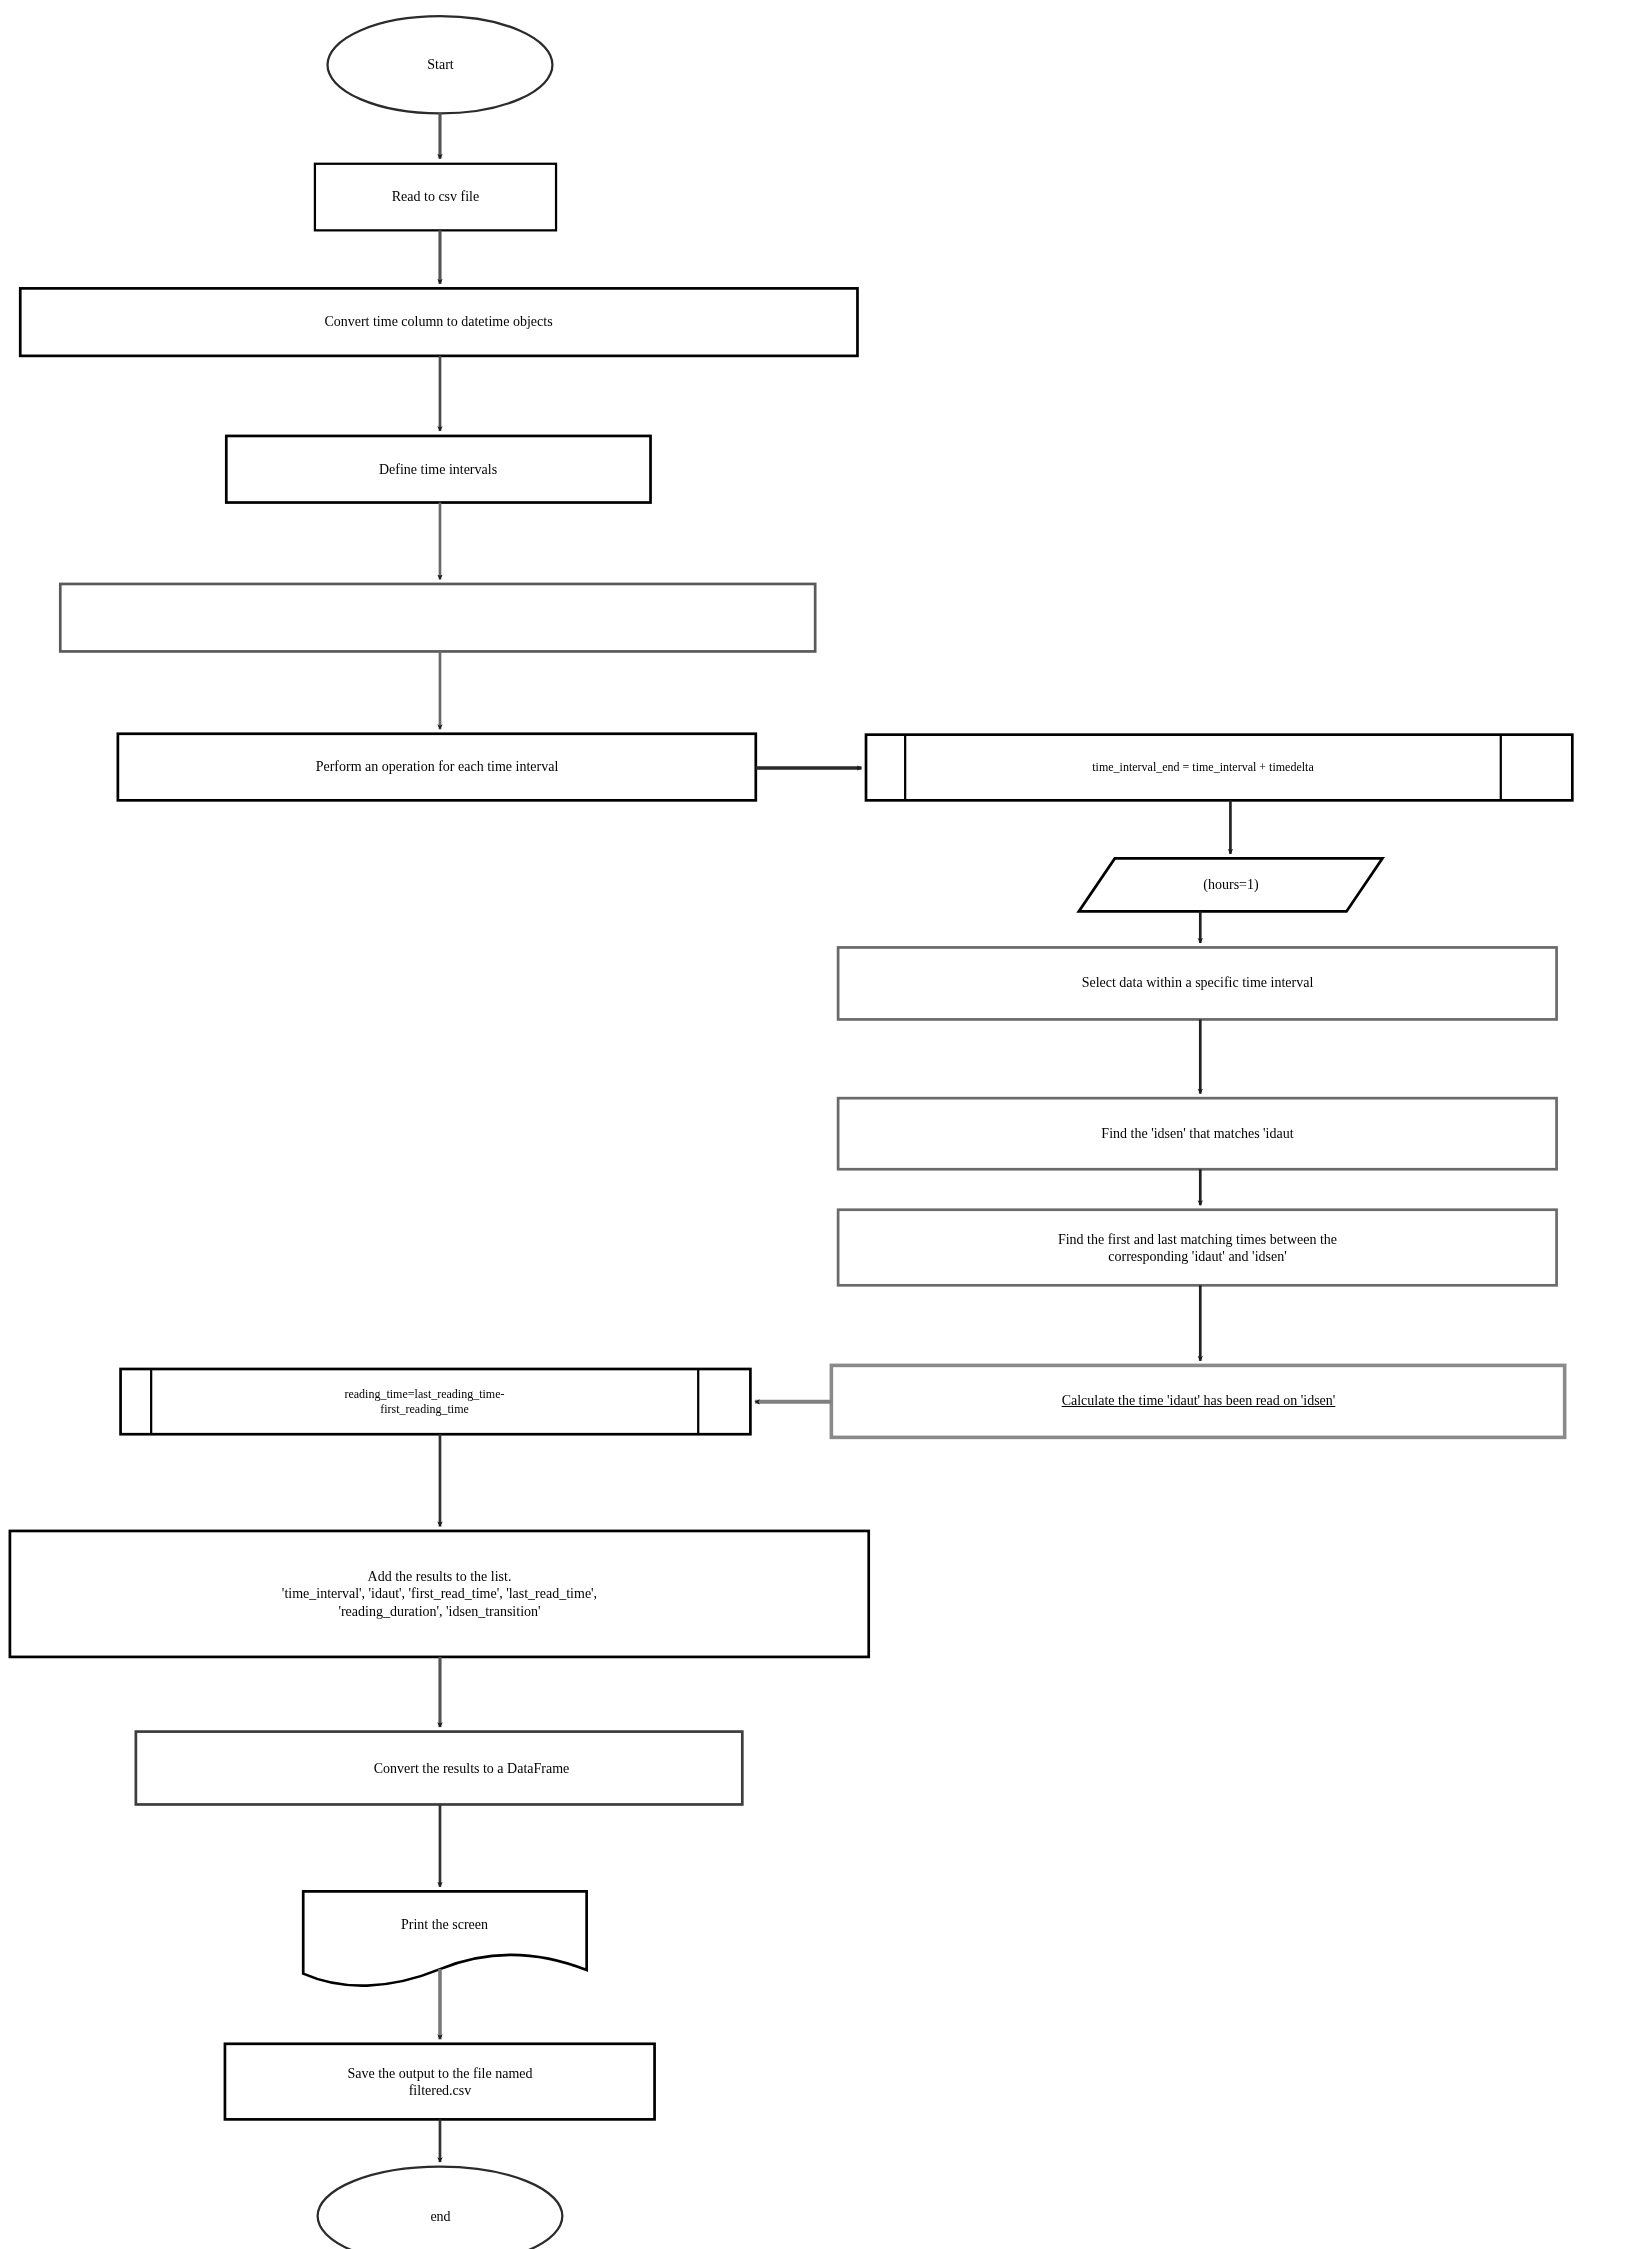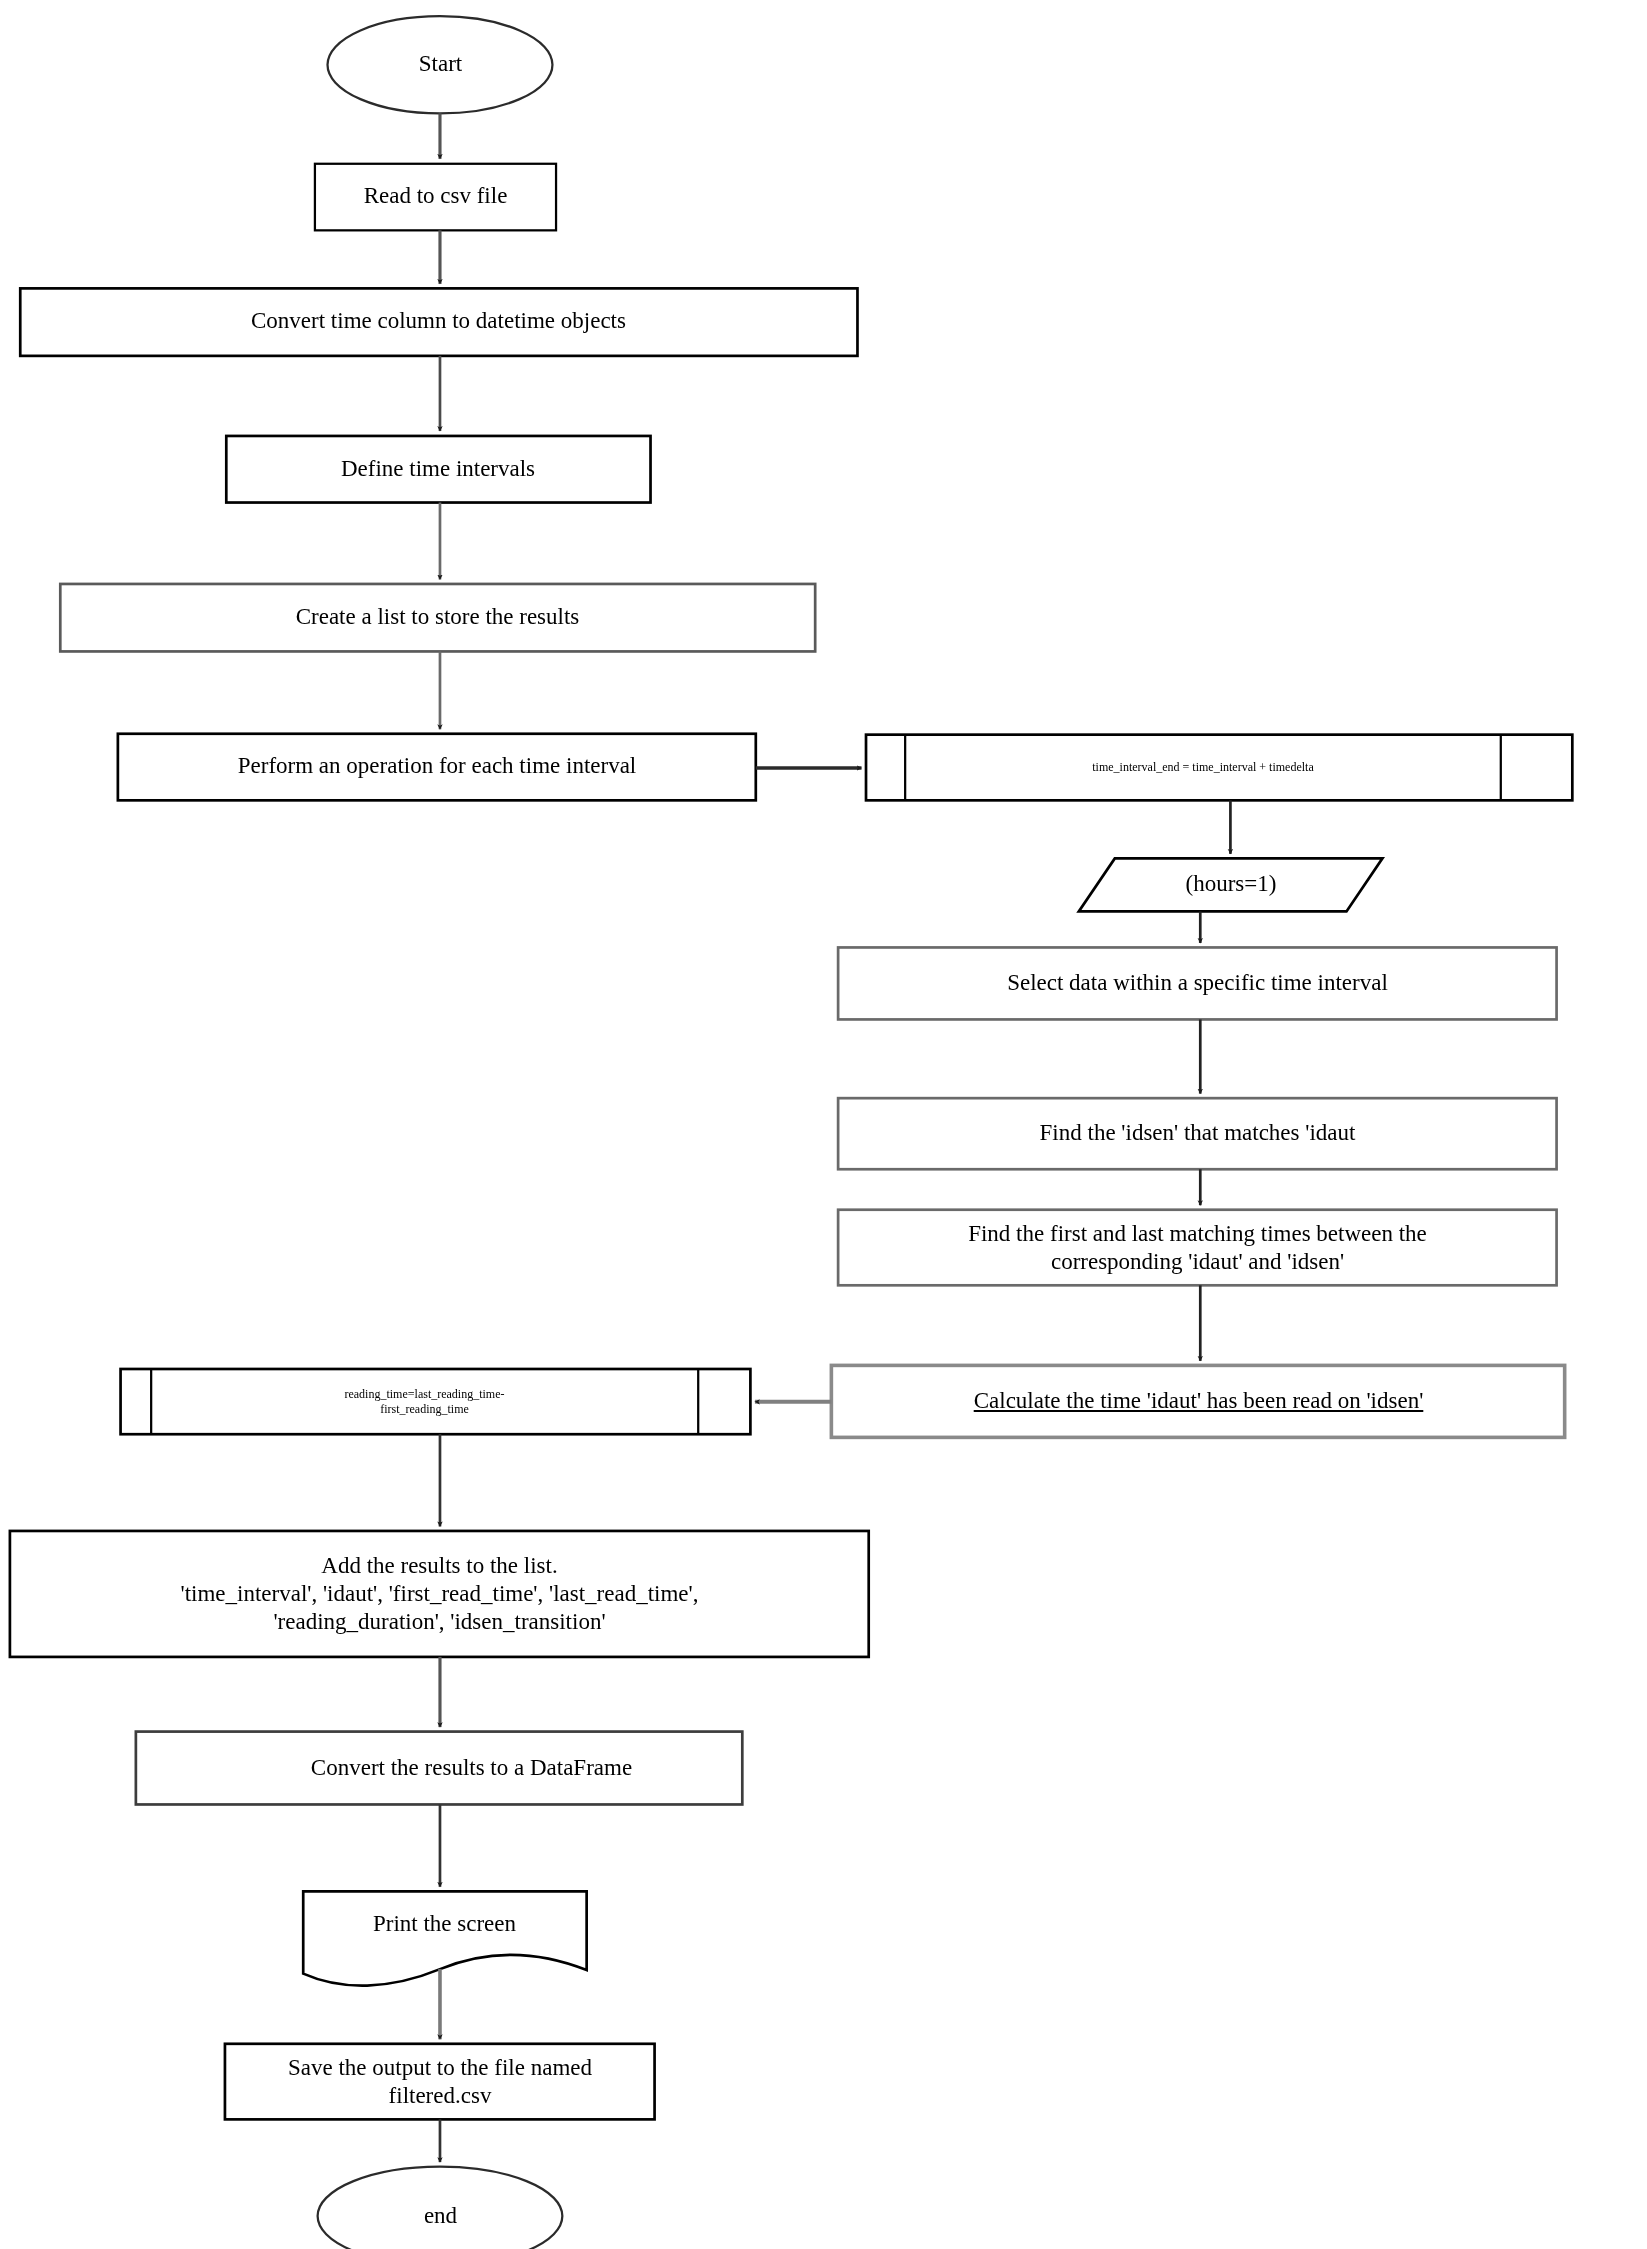--- a/index.html
+++ b/index.html
@@ -26,21 +26,21 @@
     height: 2289px;
   }
   .node-label {
     position: absolute;
     display: flex;
     align-items: center;
     justify-content: center;
     text-align: center;
     color: #000000;
     font-family: "Liberation Serif", "DejaVu Serif", serif;
-    font-size: 23px;
+    font-size: 14px;
     line-height: 1.22;
     white-space: pre-line;
     pointer-events: none;
   }
   .lbl-small { font-size: 12px; }
 </style>
 </head>
 <body>
 
 <div id="flowchart-root">
@@ -137,21 +137,20 @@
   </svg>
 
   <div class="node-label" style="left:328px; top:15.7px; width:225px; height:97px;">Start</div>
 
   <div class="node-label" style="left:315px; top:163px; width:241px; height:67px;">Read to csv file</div>
 
   <div class="node-label" style="left:20px; top:288px; width:837px; height:67px;">Convert time column to datetime objects</div>
 
   <div class="node-label" style="left:226px; top:436px; width:424px; height:67px;">Define time intervals</div>
 
-  <div class="node-label" style="left:60px; top:584px; width:755px; height:67px;">Create a list to store the results</div>
 
   <div class="node-label" style="left:118px; top:733px; width:638px; height:67px;">Perform an operation for each time interval</div>
 
   <div class="node-label lbl-small" style="left:905px; top:734px; width:596px; height:66px;">time_interval_end = time_interval + timedelta</div>
 
   <div class="node-label" style="left:1079px; top:858px; width:304px; height:53px;">(hours=1)</div>
 
   <div class="node-label" style="left:838px; top:947px; width:719px; height:72px;">Select data within a specific time interval</div>
 
   <div class="node-label" style="left:838px; top:1098px; width:719px; height:71px;">Find the 'idsen' that matches 'idaut</div>

